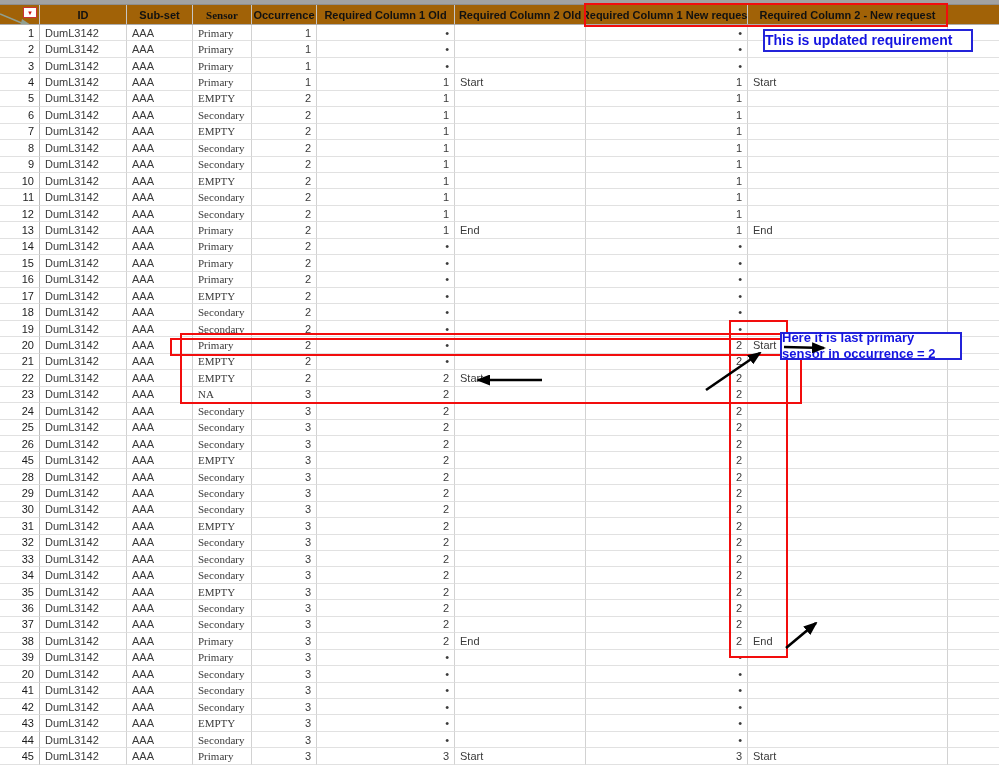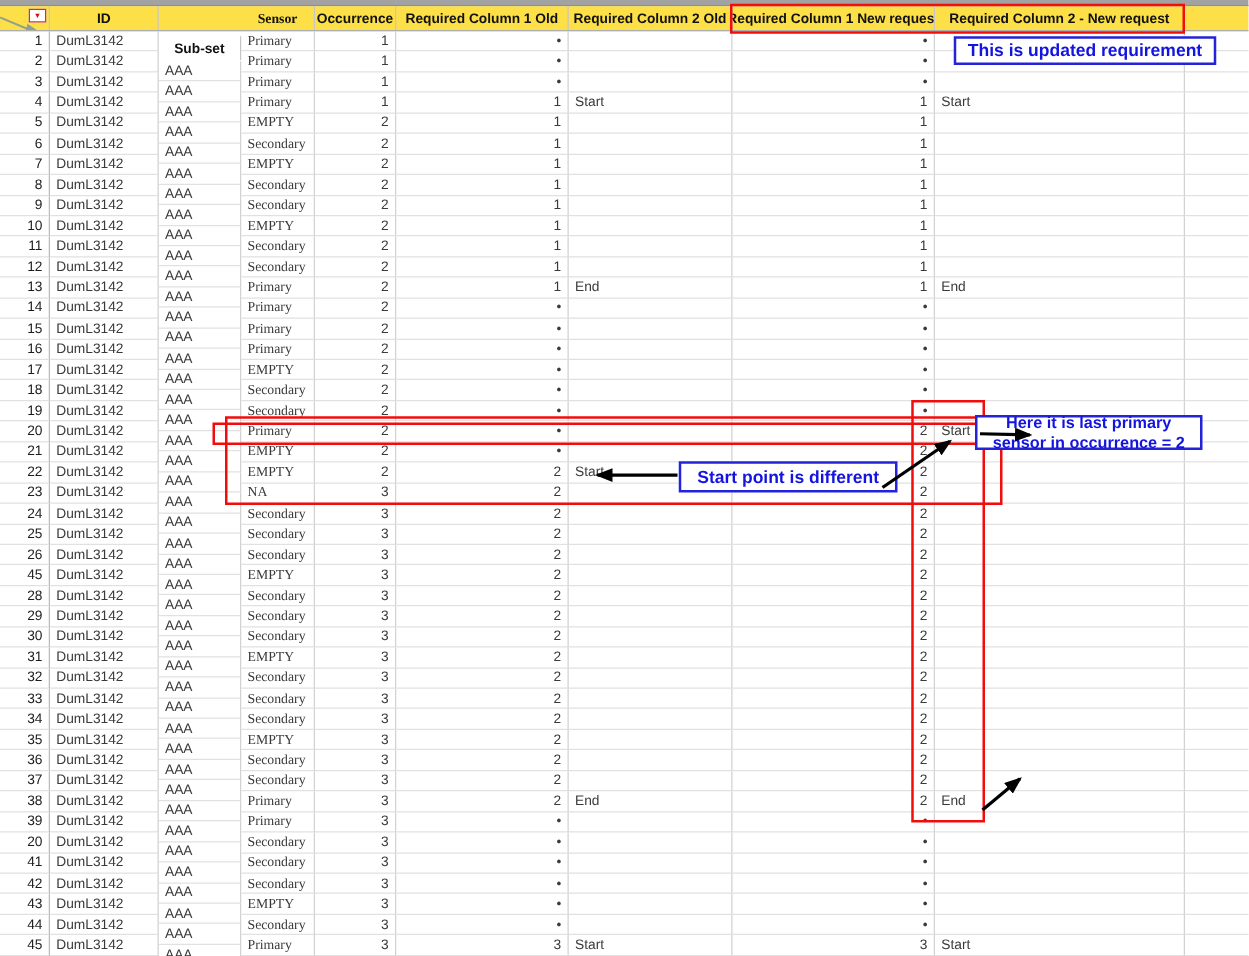--- a/index.html
+++ b/index.html
@@ -5,54 +5,54 @@
   * { margin:0; padding:0; box-sizing:border-box; }
   html,body { background:#fff; }
   #app {
     position:relative; width:999px; height:765px; overflow:hidden;
     font-family:"Liberation Sans", sans-serif; font-size:11px; color:#3a3a3a;
     background:#fff;
   }
   .top-bar { position:absolute; left:0; top:0; width:999px; height:5px; background:#a2a2a2; border-bottom:1px solid #8e8e8e; }
 
   .grid { position:absolute; left:0; top:5px; width:999px; }
-  .hrow { display:flex; height:20px; background:#fde047; border-bottom:1px solid #adadad; }
+  .hrow { display:flex; height:20px; background:#a16207; border-bottom:1px solid #adadad; }
   .hcell {
     display:flex; align-items:center; justify-content:center;
     font-weight:bold; color:#111; border-right:1px solid #c6c6c6; height:100%;
     overflow:hidden; white-space:nowrap;
   }
   .row { display:flex; height:16.44px; }
   .cell {
     border-right:1px solid #d2d2d2; border-bottom:1px solid #e1e1e1;
     height:100%; overflow:hidden; white-space:nowrap;
     display:flex; align-items:center;
   }
   .ra { justify-content:flex-end; padding-right:5px; }
   .la { justify-content:flex-start; padding-left:5px; }
-  .c0 { width:40px; } .c1 { width:87px; } .c2 { width:66px;margin-top:24px; } .c3 { width:59px;font-family:Liberation Serif, serif; }
+  .c0 { width:40px; } .c1 { width:87px; } .c2 { width:66px; } .c3 { width:59px;font-family:Liberation Serif, serif; }
   .c4 { width:65px; } .c5 { width:138px; } .c6 { width:131px; } .c7 { width:162px; }
   .c8 { width:200px; } .c9 { width:51px; border-right:none; }
   .cell.c0 { border-right:1px solid #bcbcbc; color:#1c1c1c; }
   .hcell.c9 { border-right:none; }
 
   .corner { position:relative; }
   .menu-box {
     position:absolute; right:2px; top:2px; width:14px; height:11px;
     background:#fff; border:1px solid #c33; display:flex; align-items:center; justify-content:center;
     font-size:6px; color:#cc1111; line-height:1;
   }
   .corner-svg { position:absolute; left:0; top:6px; }
 
   
   .redbox { position:absolute; border:2px solid #f20d0d; background:transparent; }
   .bluebox {
     position:absolute; border:2px solid #2323d9; background:#fff;
     color:#1414e0; font-weight:bold; text-align:center;
-    display:flex; flex-direction:column; align-items:center; justify-content:center;
+    display:flex; flex-direction:column; align-items:flex-start; justify-content:center;
     line-height:1.25; letter-spacing:0px; white-space:nowrap;
   }
   .fs14 { font-size:14px; }
   .fs13 { font-size:13px; }
   #arrows { position:absolute; left:0; top:0; pointer-events:none; }
 </style>
 </head>
 <body>
 
 <div id="app">
@@ -666,23 +666,20 @@
   </div>
 
   <div class="redbox" style="left:584px; top:3px;   width:364px; height:24px;"></div>
   <div class="redbox" style="left:170px; top:338px; width:622px; height:18px;"></div>
   <div class="redbox" style="left:180px; top:333px; width:622px; height:71px;"></div>
   <div class="redbox" style="left:729px; top:320px; width:59px;  height:338px;"></div>
 
   <div class="bluebox fs14" style="left:763px; top:29px;  width:210px; height:23px;">
     <span>This is updated requirement</span>
   </div>
-  <div class="bluebox fs14" style="left:543px; top:369px; width:175px; height:25px;">
-    <span>Start point is different</span>
-  </div>
   <div class="bluebox fs13" style="left:780px; top:332px; width:182px; height:28px;">
     <span>Here it is last primary</span>
     <span>sensor in occurrence = 2</span>
   </div>
 
   <svg id="arrows" width="999" height="765">
     <defs>
       <marker id="ah" markerUnits="userSpaceOnUse" markerWidth="14" markerHeight="11" refX="12" refY="5.5" orient="auto">
         <polygon points="0,0 14,5.5 0,11" fill="#000"></polygon>
       </marker>

